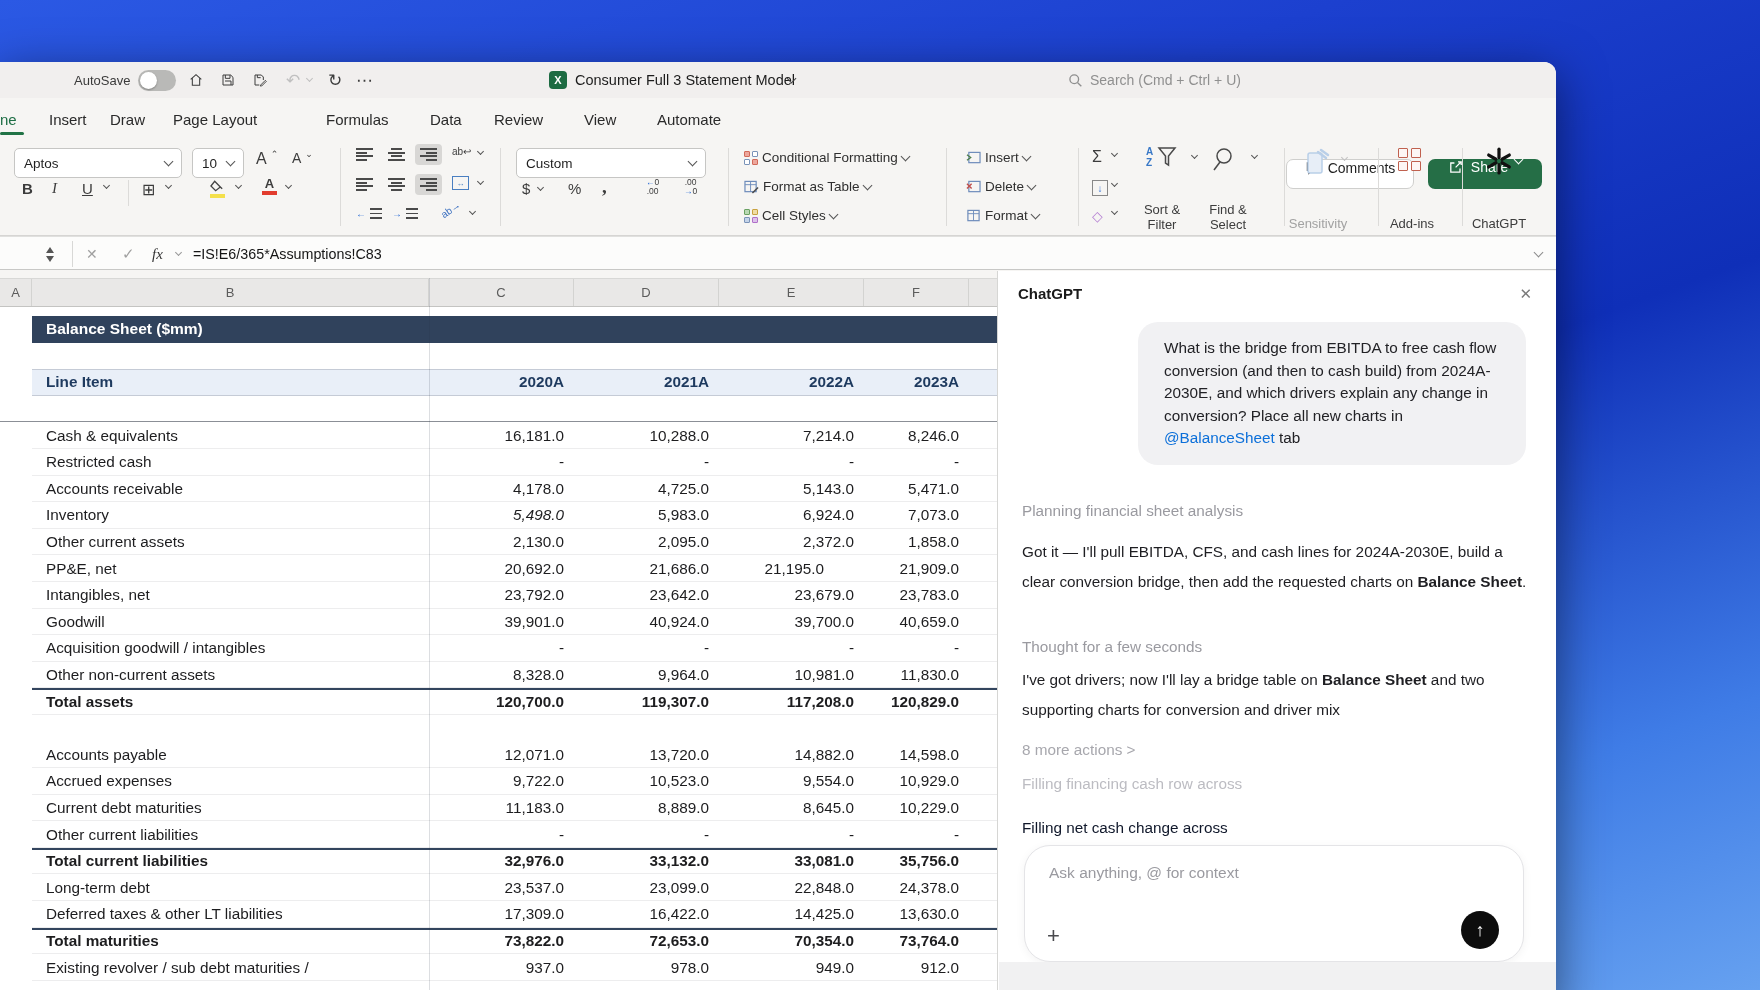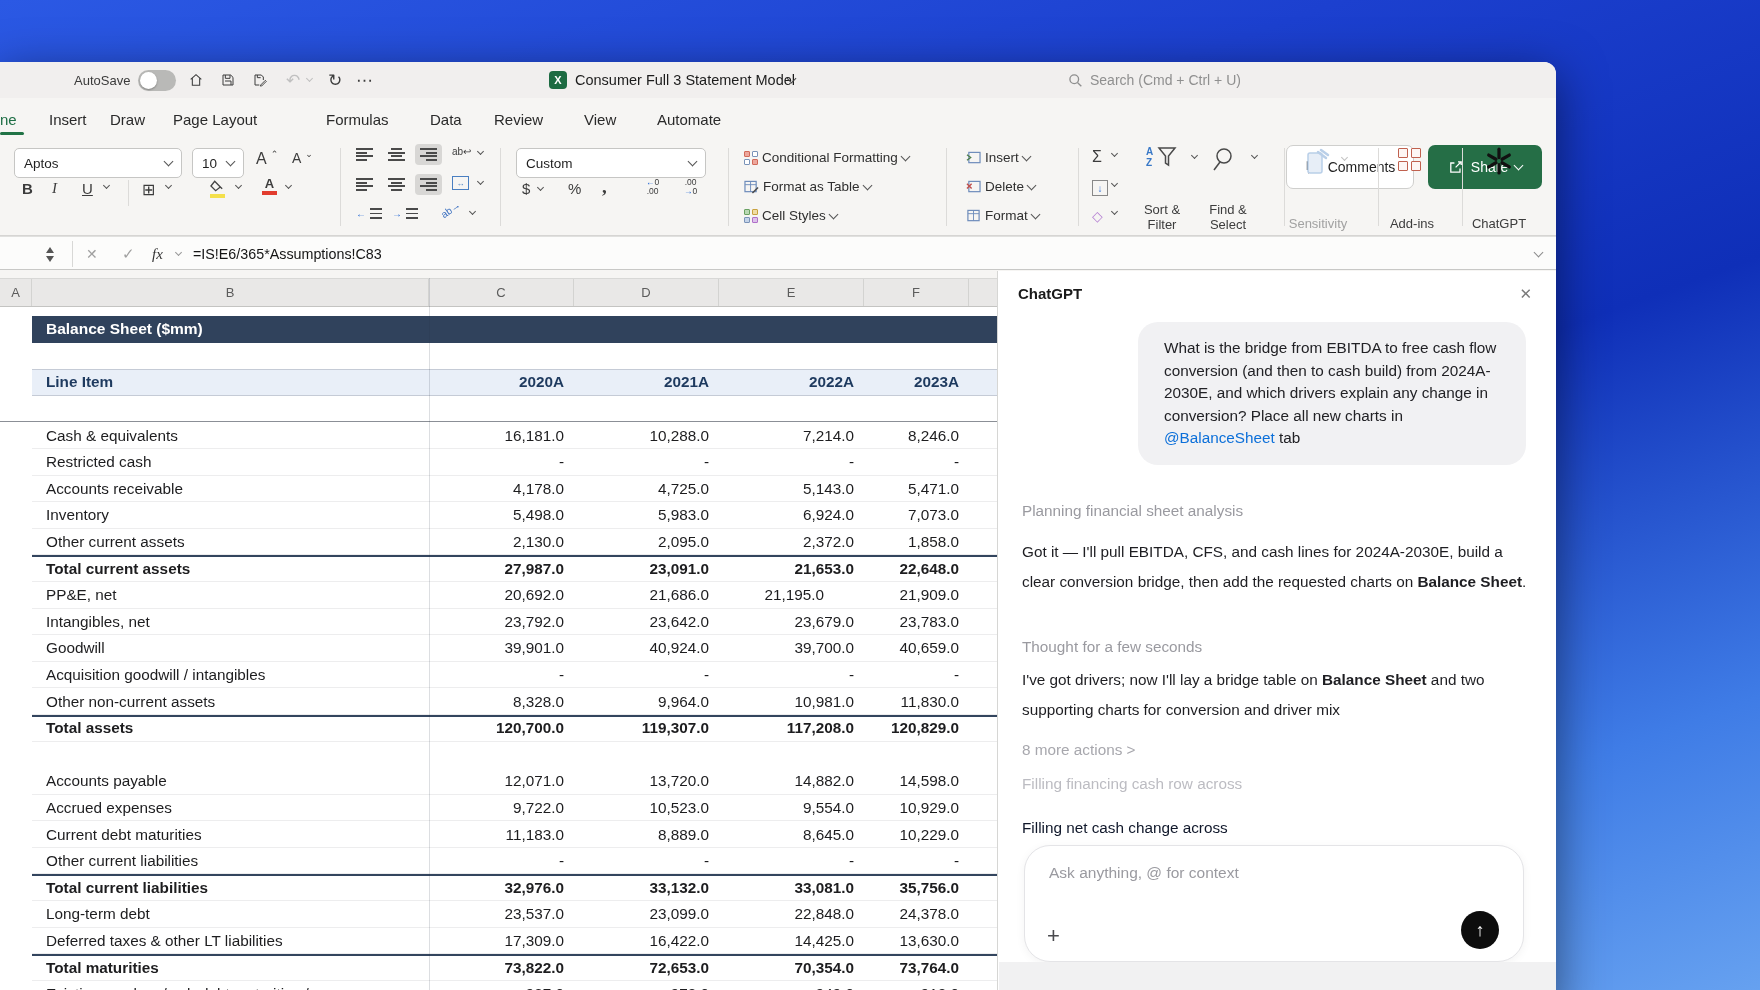--- a/index.html
+++ b/index.html
@@ -36,21 +36,21 @@
   .combo{position:absolute;background:#fff;border:1px solid #c6c6c4;border-radius:5px;display:flex;align-items:center;padding:0 9px;font-size:13.5px;color:#1f1f1f;height:30px;box-sizing:border-box;}
   .combo .chev{margin-left:auto;color:#555;}
   .rbtn{position:absolute;display:flex;align-items:center;color:#3c3c3c;gap:4px;}
   .rtxt{font-size:13.5px;color:#2f2f2f;white-space:nowrap;}
   .bars{width:17px;height:13px;display:flex;flex-direction:column;justify-content:space-between;}
   .bars i{height:1.8px;background:#4a4a4a;display:block;}
   .pressed{background:#d8d7d5;border-radius:4px;padding:4px 5px;margin:-4px -5px;}
   .icon16{width:16px;height:16px;display:inline-block;}
   .stacklabel{position:absolute;font-size:13px;color:#3c3c3c;text-align:center;line-height:15px;white-space:pre-line;}
   .graylabel{color:#a2a2a2;}
-  .pill{position:absolute;top:47px;height:44px;border-radius:7px;display:flex;align-items:center;justify-content:center;gap:7px;font-size:14px;box-sizing:border-box;}
+  .pill{position:absolute;top:61px;height:30px;border-radius:7px;display:flex;align-items:flex-start;justify-content:center;gap:7px;font-size:14px;box-sizing:border-box;}
   .comments-pill{left:1286px;width:128px;background:#fff;border:1px solid #cfcfcd;color:#1f1f1f;}
   .share-pill{left:1428px;width:114px;background:#256e46;color:#fff;}
   .grid4{display:grid;grid-template-columns:10px 10px;grid-template-rows:10px 10px;gap:3px;}
   .grid4 b{border:1.7px solid #c0614f;border-radius:1px;background:#fdf6f4;}
 
   
   .fbar{position:absolute;left:0;top:174px;width:100%;height:34px;background:#fcfcfb;border-top:1px solid #e0e0de;border-bottom:1px solid #c8c8c6;box-sizing:border-box;}
   .fb-el{position:absolute;top:0;height:34px;display:flex;align-items:center;}
   .spin{left:46px;flex-direction:column;justify-content:center;gap:3px;}
   .spin b{width:0;height:0;border-left:4px solid transparent;border-right:4px solid transparent;}
@@ -540,40 +540,32 @@
           <div class="band"></div>
           <span class="label">Accounts receivable</span>
           <span class="val" style="left: 429px; width: 135px;">4,178.0</span>
           <span class="val" style="left: 574px; width: 135px;">4,725.0</span>
           <span class="val" style="left: 719px; width: 135px;">5,143.0</span>
           <span class="val" style="left: 864px; width: 95px;">5,471.0</span>
         </div>
         <div class="srow item">
           <div class="band"></div>
           <span class="label">Inventory</span>
-          <span class="val" style="left: 429px; width: 135px;">5,498.0</span>
+          <span class="val" style="left: 429px; width: 135px; font-style: italic;">5,498.0</span>
           <span class="val" style="left: 574px; width: 135px;">5,983.0</span>
           <span class="val" style="left: 719px; width: 135px;">6,924.0</span>
           <span class="val" style="left: 864px; width: 95px;">7,073.0</span>
         </div>
         <div class="srow item">
           <div class="band"></div>
           <span class="label">Other current assets</span>
           <span class="val" style="left: 429px; width: 135px;">2,130.0</span>
           <span class="val" style="left: 574px; width: 135px;">2,095.0</span>
           <span class="val" style="left: 719px; width: 135px;">2,372.0</span>
           <span class="val" style="left: 864px; width: 95px;">1,858.0</span>
-        </div>
-        <div class="srow total">
-          <div class="band"></div>
-          <span class="label">Total current assets</span>
-          <span class="val" style="left: 429px; width: 135px;">27,987.0</span>
-          <span class="val" style="left: 574px; width: 135px;">23,091.0</span>
-          <span class="val" style="left: 719px; width: 135px;">21,653.0</span>
-          <span class="val" style="left: 864px; width: 95px;">22,648.0</span>
         </div>
         <div class="srow item">
           <div class="band"></div>
           <span class="label">PP&amp;E, net</span>
           <span class="val" style="left: 429px; width: 135px;">20,692.0</span>
           <span class="val" style="left: 574px; width: 135px;">21,686.0</span>
           <span class="val" style="left: 689px; width: 135px;">21,195.0</span>
           <span class="val" style="left: 864px; width: 95px;">21,909.0</span>
         </div>
         <div class="srow item">

